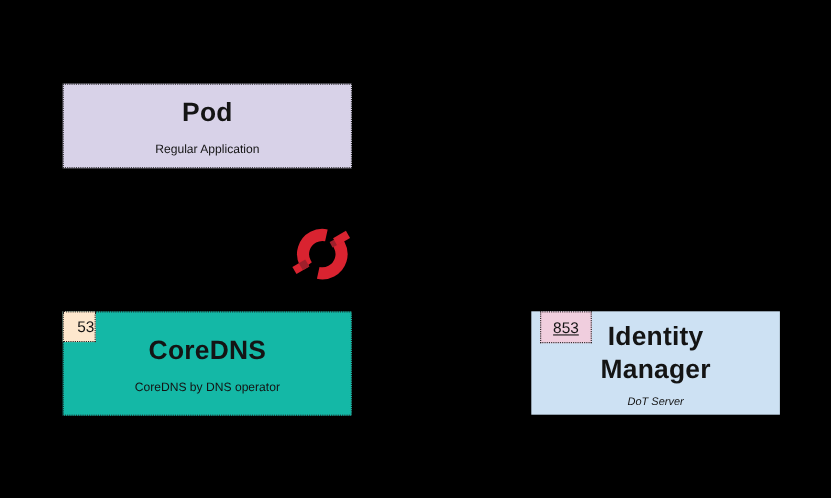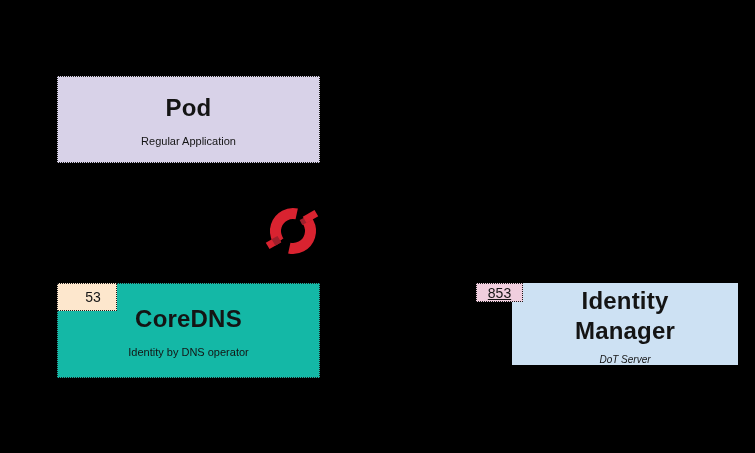--- a/index.html
+++ b/index.html
@@ -12,31 +12,31 @@
   .node {
     position:absolute; box-sizing:border-box;
     display:flex; flex-direction:column; align-items:center; justify-content:center;
     text-align:center;
   }
   .node.dotted { border:1px dotted #1b1b1b; }
   .node-title { font-size:24px; font-weight:600; letter-spacing:.2px; line-height:30px; white-space:pre-line; }
   .node-subtitle { font-size:11px; font-weight:400; margin-top:12px; }
   .node-subtitle.italic { font-style:italic; margin-top:8px; font-size:10px; }
 
-  #pod-node     { left:57px; top:76px;  width:263px; height:87px; }
+  #pod-node     { left:57px; top:76px;  width:263px; height:77px; }
   #coredns-node { left:57px; top:283px; width:263px; height:95px; }
-  #identity-node{ left:512px; top:283px; width:226px; height:82px; padding-top:2px; }
+  #identity-node{ left:483px; top:283px; width:226px; height:94px; padding-top:2px; }
 
   .port-badge {
     position:absolute; box-sizing:border-box; z-index:2;
     display:flex; align-items:center; justify-content:center;
     font-size:14px; border:1px dotted #1b1b1b;
   }
-  #port-53  { left:57px;  top:283px; width:60px; height:28px;padding-left:12px; }
-  #port-853 { left:476px; top:283px; width:47px; height:19px;text-decoration:underline; }
+  #port-53  { left:57px;  top:283px; width:30px; height:28px;padding-left:12px; }
+  #port-853 { left:491px; top:283px; width:47px; height:29px;text-decoration:underline; }
 
   #openshift-icon { position:absolute; left:264px; top:202px; z-index:3; }
 </style>
 </head>
 <body>
 
 <div class="canvas" style="background-color: rgb(0, 0, 0);">
 
   <div class="node dotted" id="pod-node" style="background-color: rgb(216, 210, 232);">
     <div class="node-title">Pod</div>
@@ -56,21 +56,21 @@
     </g>
 
     <g transform="rotate(-30 9.5 40.5)">
       <rect x="2.75" y="36.75" width="13.5" height="7.5" fill="#d92330" style="fill: rgb(217, 35, 48);"></rect>
       <rect x="9.5" y="36.75" width="6.75" height="7.5" fill="#9f1f2b" style="fill: rgb(159, 31, 43);"></rect>
     </g>
   </svg>
 
   <div class="node dotted" id="coredns-node" style="background-color: #14b8a6;">
     <div class="node-title">CoreDNS</div>
-    <div class="node-subtitle">Identity by DNS operator</div>
+    <div class="node-subtitle">CoreDNS by DNS operator</div>
   </div>
 
   <div class="port-badge" id="port-53" style="background-color: rgb(253, 231, 205);">
     <span>53</span>
   </div>
 
   <div class="node" id="identity-node" style="background-color: rgb(205, 225, 243);">
     <div class="node-title">Identity
 Manager</div>
     <div class="node-subtitle italic">DoT Server</div>

